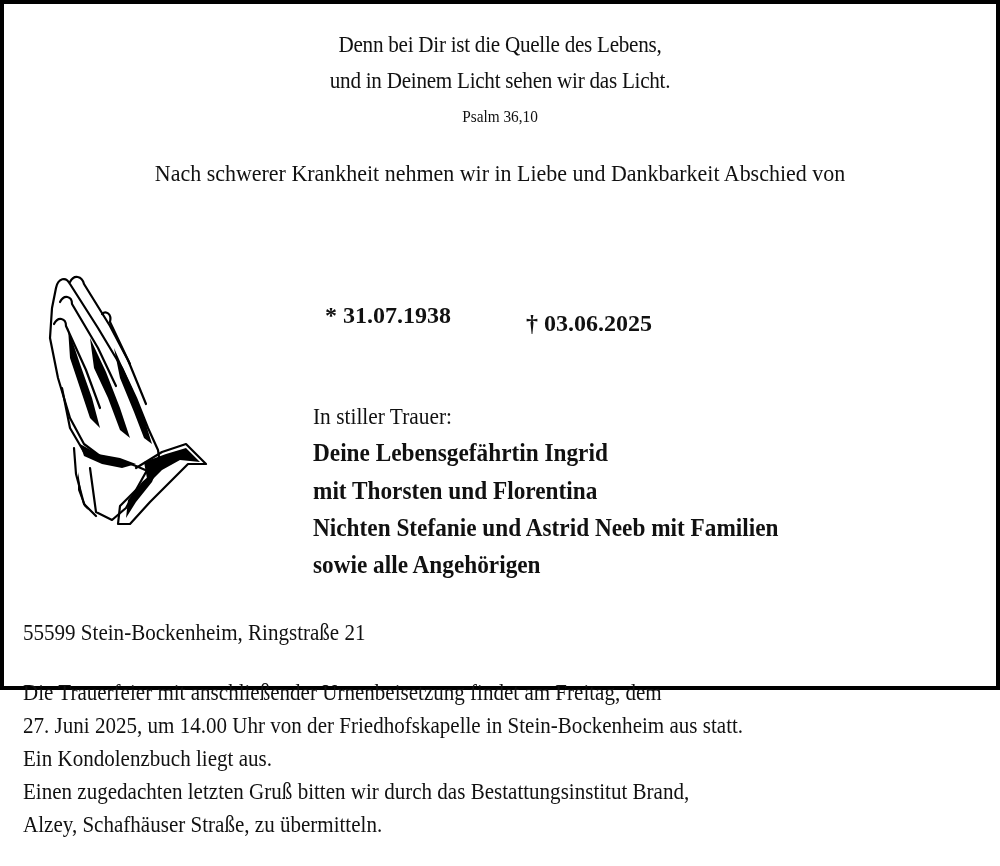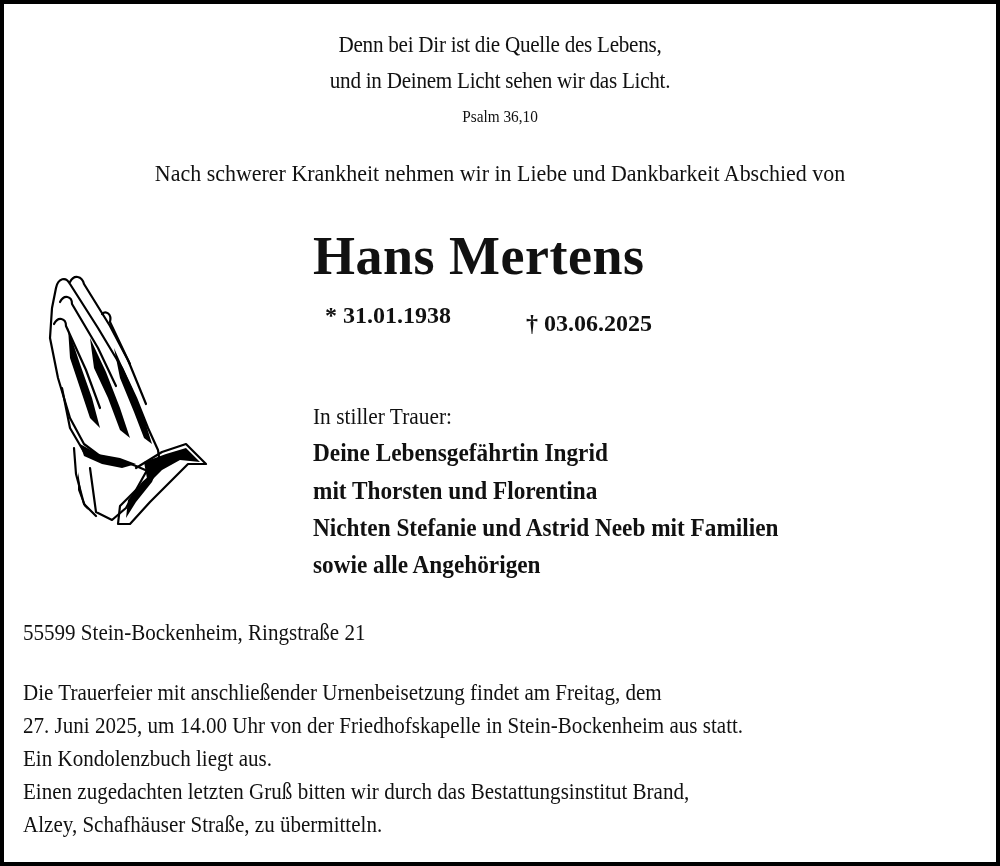--- a/index.html
+++ b/index.html
@@ -9,21 +9,21 @@
     }
     body {
       width: 1000px;
       height: 866px;
       overflow: hidden;
     }
     .frame {
       position: relative;
       box-sizing: border-box;
       width: 1000px;
-      height: 866px;
+      height: 690px;
       border: 4px solid #000000;
       background: #ffffff;
       font-family: "Liberation Serif", "DejaVu Serif", serif;
       color: #111111;
     }
     .abs { position: absolute; white-space: nowrap; }
     .center { left: 0; right: 0; text-align: center; }
 
     .verse {
       font-size: 23px;
@@ -79,23 +79,22 @@
 <body>
 
 <div class="frame">
 
   <div class="abs center verse" style="top:28px;">Denn bei Dir ist die Quelle des Lebens,</div>
   <div class="abs center verse" style="top:64px;">und in Deinem Licht sehen wir das Licht.</div>
   <div class="abs center psalm" style="top:103px;">Psalm 36,10</div>
 
   <div class="abs center intro" style="top:156px;">Nach schwerer Krankheit nehmen wir in Liebe und Dankbarkeit Abschied von</div>
 
-  <div class="abs name" style="left:309px; top:221px;">Hans Mertens</div>
 
-  <div class="abs dates" style="left:321px; top:298px;">* 31.01.1938</div>
+  <div class="abs dates" style="left:321px; top:298px;">* 31.07.1938</div>
   <div class="abs dates" style="left:522px; top:306px;">† 03.06.2025</div>
 
   <svg class="hands" viewBox="0 0 176 262">
     <g fill="none" stroke="#000" stroke-width="2.2" stroke-linejoin="round" stroke-linecap="round">
       <path d="M16 20 C18 10 26 8 30 16 L58 60 L82 100 L96 130 L108 160 L118 182 L120 196 L110 204 L96 198 L80 192 L60 188 L44 176 L30 150 L18 110 L10 70 L12 40 Z" fill="#fff"></path>
       <path d="M30 14 C34 6 42 8 44 16 L70 58 L90 96"></path>
       <path d="M20 34 C24 26 32 28 32 36 L58 80 L76 118"></path>
       <path d="M14 56 C18 48 26 50 26 58 L46 102 L60 140"></path>
       <path d="M62 46 C66 42 72 46 70 54 L88 92 L106 136"></path>
       <path d="M22 120 L30 160 L44 184"></path>

